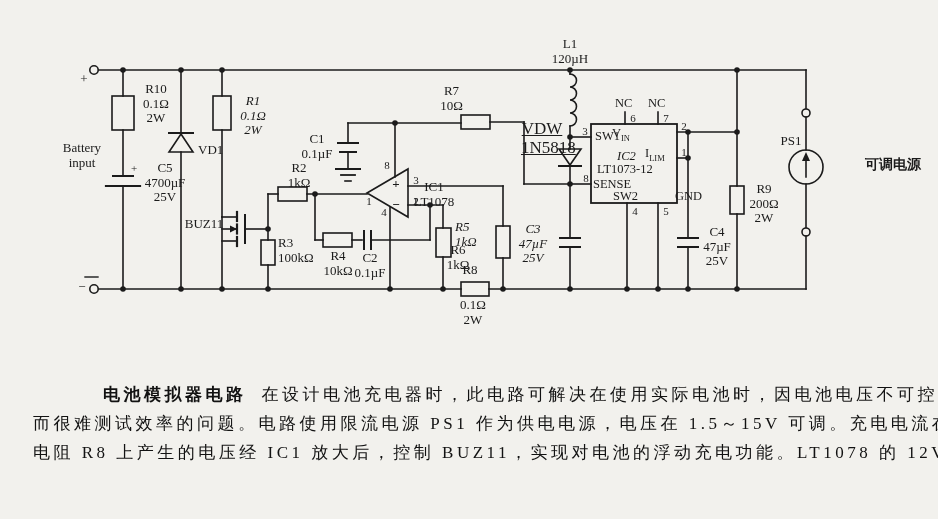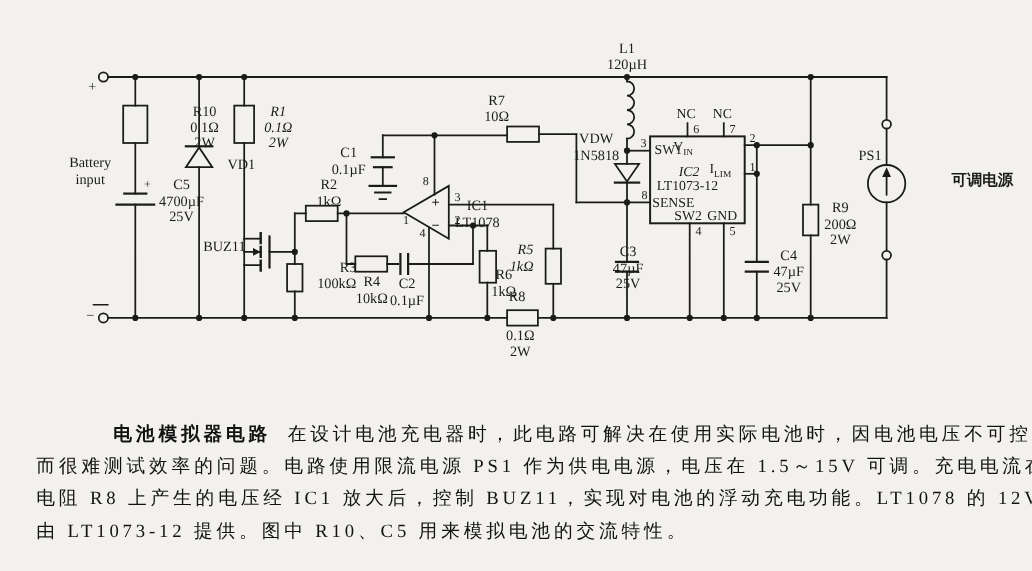--- a/index.html
+++ b/index.html
@@ -9,21 +9,21 @@
     font-family:"Liberation Serif", serif; color:#1b1b1b;
   }
   .schem{position:absolute; left:0; top:0;}
   .lbl{
     position:absolute; white-space:pre-line; line-height:1.12;
     font-size:13px; color:#1b1b1b; text-align:center;
   }
   .lbl.small{font-size:11px; line-height:1;}
   .lbl.icpin{font-size:11px; line-height:1;}
   .lbl.icname{font-size:12.5px; line-height:1; white-space:nowrap;}
-  .lbl.left{text-align:right;}
+  .lbl.left{text-align:left;}
   .lbl.opsign{font-size:13px; font-weight:bold; line-height:1;}
   sub{font-size:8.5px;}
   .caption-line{
     position:absolute; white-space:nowrap;
     font-size:17px; letter-spacing:3.5px; color:#121212;
   }
   .caption-title{font-weight:bold; margin-right:15px; letter-spacing:3.5px;}
 </style>
 </head>
 <body>
@@ -226,21 +226,21 @@
       <circle cx="627" cy="289" r="2.8"></circle>
         <circle cx="658" cy="289" r="2.8"></circle>
       <circle cx="688" cy="289" r="2.8"></circle>
         <circle cx="737" cy="289" r="2.8"></circle>
     </g>
   </svg>
 
   <div class="lbl" style="left:76px;top:72px;width:16px;">+</div>
   <div class="lbl" style="left:56px;top:141px;width:52px;">Battery
 input</div>
-  <div class="lbl" style="left:134px;top:94px;width:44px;padding-left:30px;">R10
+  <div class="lbl" style="left:134px;top:82px;width:44px;">R10
 0.1Ω
 2W</div>
   <div class="lbl small" style="left:128px;top:163px;width:12px;">+</div>
   <div class="lbl" style="left:140px;top:161px;width:50px;">C5
 4700µF
 25V</div>
   <div class="lbl left" style="left:198px;top:143px;width:34px;">VD1</div>
   <div class="lbl" style="left:233px;top:94px;width:40px;font-style:italic;">R1
 0.1Ω
 2W</div>
@@ -261,23 +261,23 @@
 1kΩ</div>
   <div class="lbl" style="left:444px;top:243px;width:28px;">R6
 1kΩ</div>
   <div class="lbl" style="left:435px;top:84px;width:33px;">R7
 10Ω</div>
   <div class="lbl" style="left:457px;top:263px;width:26px;">R8</div>
   <div class="lbl" style="left:452px;top:298px;width:42px;">0.1Ω
 2W</div>
   <div class="lbl" style="left:547px;top:37px;width:46px;">L1
 120µH</div>
-  <div class="lbl" style="left:521px;top:119px;width:42px;font-size:13px;">VDW
+  <div class="lbl" style="left:521px;top:119px;width:42px;font-size:17px;text-decoration:underline;">VDW
 1N5818</div>
-  <div class="lbl" style="left:554px;top:222px;width:34px;">C3
+  <div class="lbl" style="left:516px;top:222px;width:34px;font-style:italic;">C3
 47µF
 25V</div>
   <div class="lbl" style="left:699px;top:225px;width:36px;">C4
 47µF
 25V</div>
   <div class="lbl" style="left:745px;top:182px;width:38px;">R9
 200Ω
 2W</div>
   <div class="lbl" style="left:777px;top:134px;width:28px;">PS1</div>
   <div class="lbl" style="left:829px;top:157px;width:64px;font-size:14px;font-weight:bold;margin-left:32px;">可调电源</div>
@@ -290,34 +290,33 @@
   <div class="lbl opsign" style="left:390px;top:177px;width:12px;">+</div>
   <div class="lbl opsign" style="left:390px;top:198px;width:12px;">−</div>
 
   <div class="lbl icname" style="left:595px;top:130px;">SW1</div>
   <div class="lbl icname" style="left:612px;top:127px;"><span>V</span><sub>IN</sub></div>
   <div class="lbl icname" style="left:617px;top:150px;font-style:italic;">IC2</div>
   <div class="lbl icname" style="left:645px;top:147px;"><span>I</span><sub>LIM</sub></div>
   <div class="lbl icname" style="left:597px;top:163px;">LT1073-12</div>
   <div class="lbl icname" style="left:593px;top:178px;">SENSE</div>
   <div class="lbl icname" style="left:613px;top:190px;">SW2</div>
-  <div class="lbl icname" style="left:643px;top:190px;">GND</div>
+  <div class="lbl icname" style="left:675px;top:190px;">GND</div>
   <div class="lbl icname" style="left:615px;top:97px;">NC</div>
   <div class="lbl icname" style="left:648px;top:97px;">NC</div>
   <div class="lbl icpin" style="left:628px;top:113px;width:10px;">6</div>
   <div class="lbl icpin" style="left:661px;top:113px;width:10px;">7</div>
   <div class="lbl icpin" style="left:679px;top:121px;width:10px;">2</div>
   <div class="lbl icpin" style="left:679px;top:147px;width:10px;">1</div>
   <div class="lbl icpin" style="left:580px;top:126px;width:10px;">3</div>
   <div class="lbl icpin" style="left:581px;top:173px;width:10px;">8</div>
   <div class="lbl icpin" style="left:630px;top:206px;width:10px;">4</div>
   <div class="lbl icpin" style="left:661px;top:206px;width:10px;">5</div>
 
   <div class="lbl" style="left:74px;top:280px;width:16px;">−</div>
 
   <div class="caption-line" style="left:103px;top:383px;">
     <span class="caption-title">电池模拟器电路</span><span>在设计电池充电器时，此电路可解决在使用实际电池时，因电池电压不可控制，</span>
   </div>
   <div class="caption-line" style="left:33px;top:412px;">而很难测试效率的问题。电路使用限流电源 PS1 作为供电电源，电压在 1.5～15V 可调。充电电流在取样</div>
   <div class="caption-line" style="left:33px;top:441px;">电阻 R8 上产生的电压经 IC1 放大后，控制 BUZ11，实现对电池的浮动充电功能。LT1078 的 12V 工作电压</div>
-  <div class="caption-line" style="left:33px;top:471px;">由 LT1073-12 提供。图中 R10、C5 用来模拟电池的交流特性。</div>
 
 </div>
 
 </body></html>

